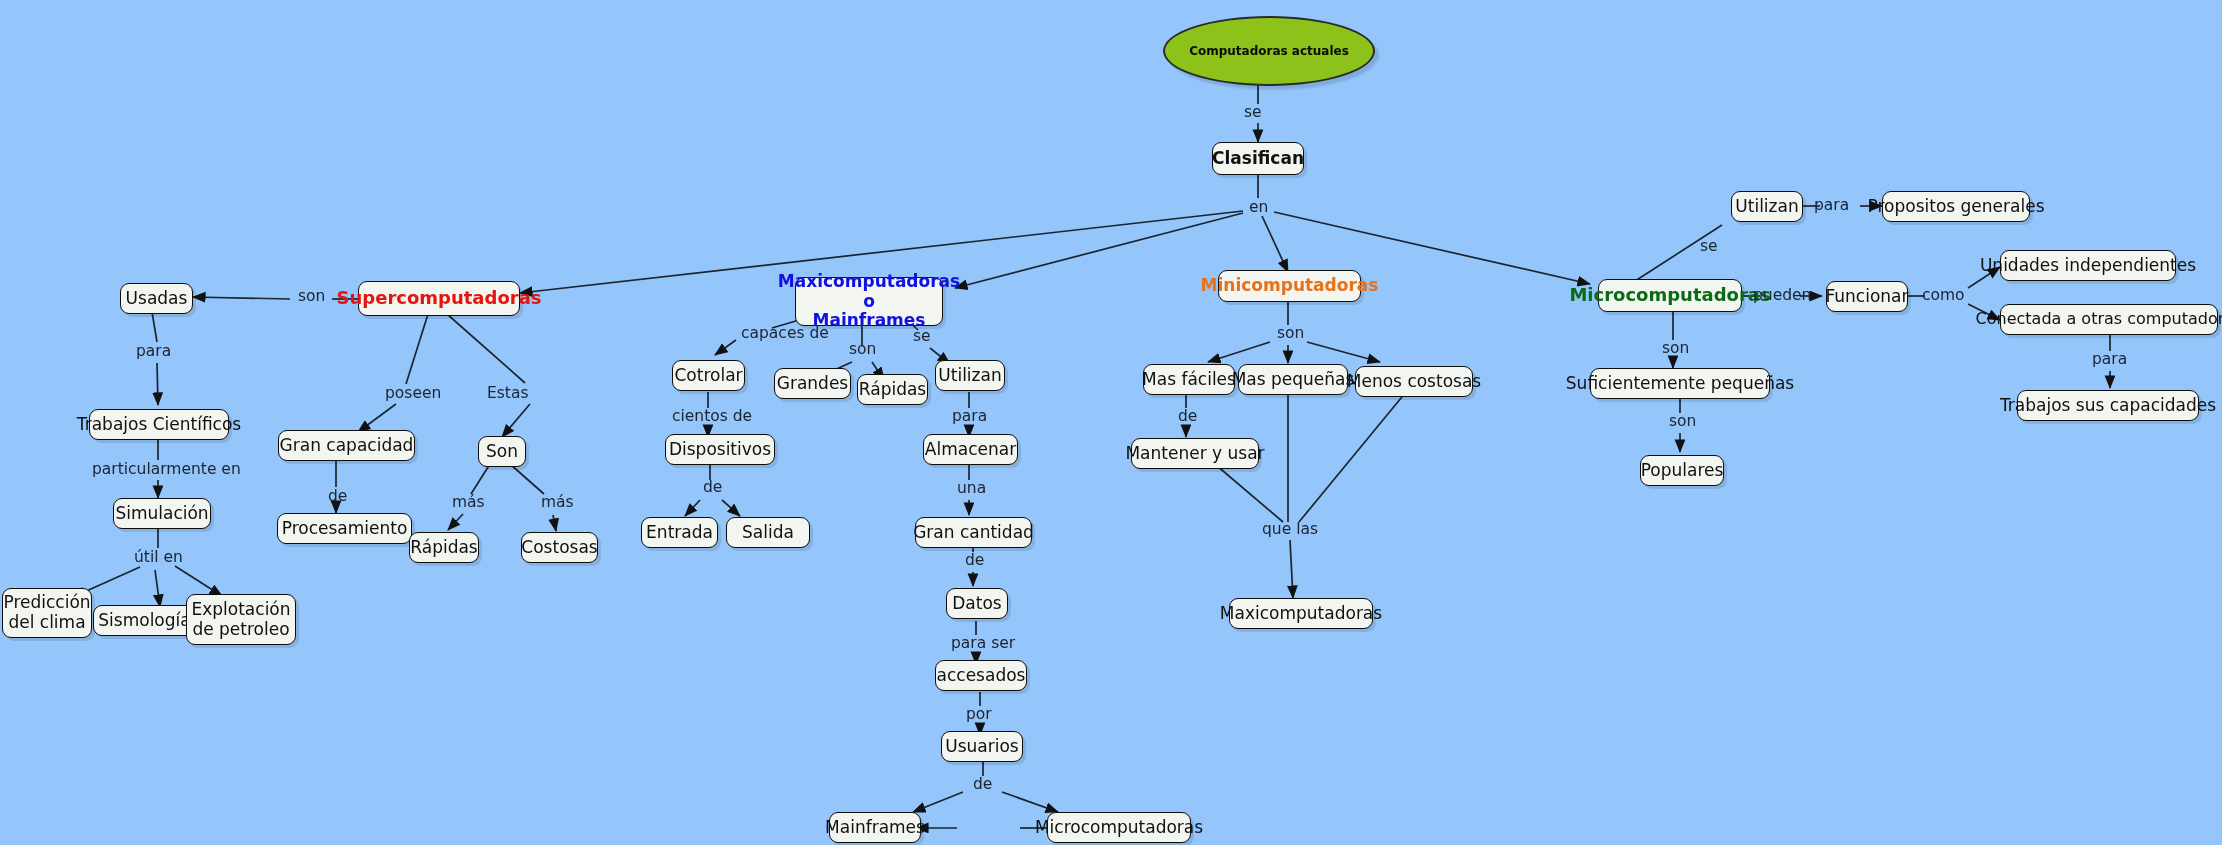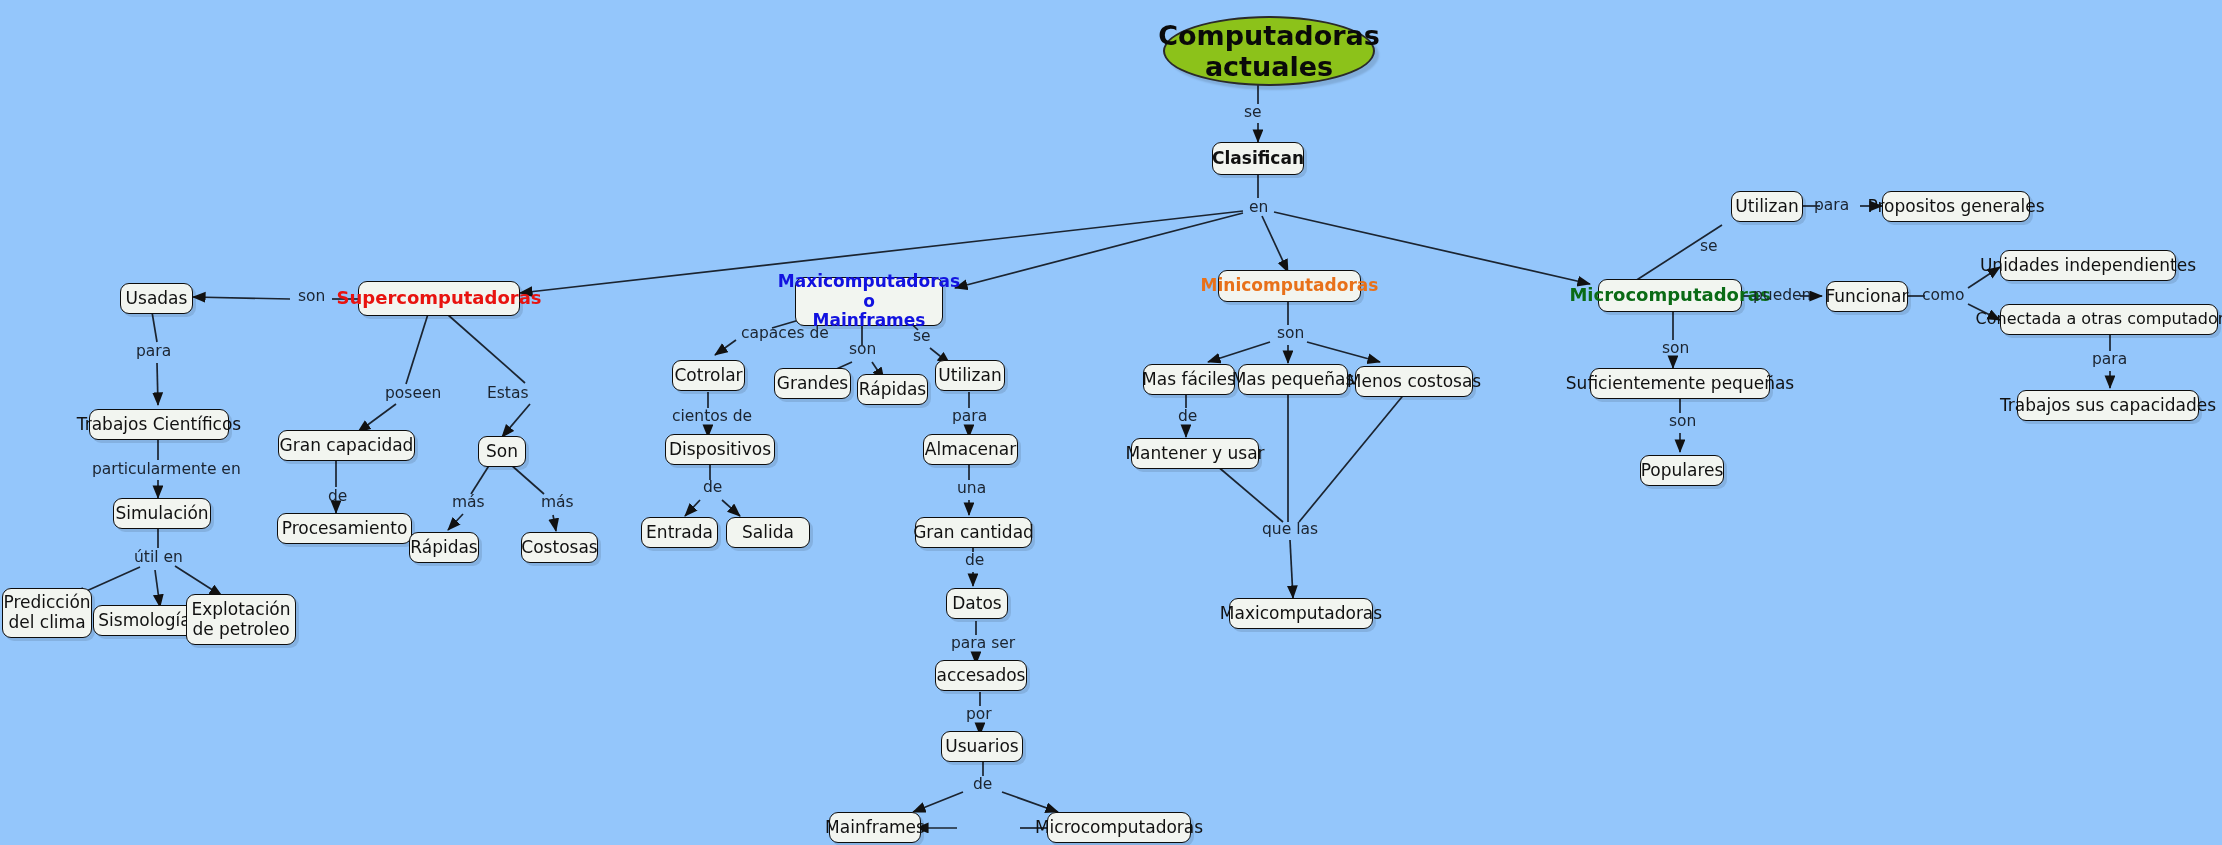--- a/index.html
+++ b/index.html
@@ -27,21 +27,21 @@
     box-shadow:3px 3px 0 rgba(0,0,0,0.10);
     white-space:nowrap;
   }
   .node.multiline{white-space:normal;}
   .root{
     position:absolute;
     background:#8cc21a;
     border:2px solid #2a2a2a;
     border-radius:50%;
     display:flex;align-items:center;justify-content:center;
-    font-weight:bold;font-size:27px;color:#0a0a0a;
+    font-weight:bold;font-size:12px;color:#0a0a0a;
     box-shadow:4px 4px 2px rgba(0,0,0,0.13);
     text-align:center;
   }
   .b{font-weight:bold;}
   .red{color:#e8130f;font-weight:bold;font-size:18px;}
   .blue{color:#1212e0;font-weight:bold;font-size:17px;}
   .orange{color:#e8711a;font-weight:bold;font-size:17px;}
   .green{color:#0a6b15;font-weight:bold;font-size:18px;}
   .lbl{
     position:absolute;

